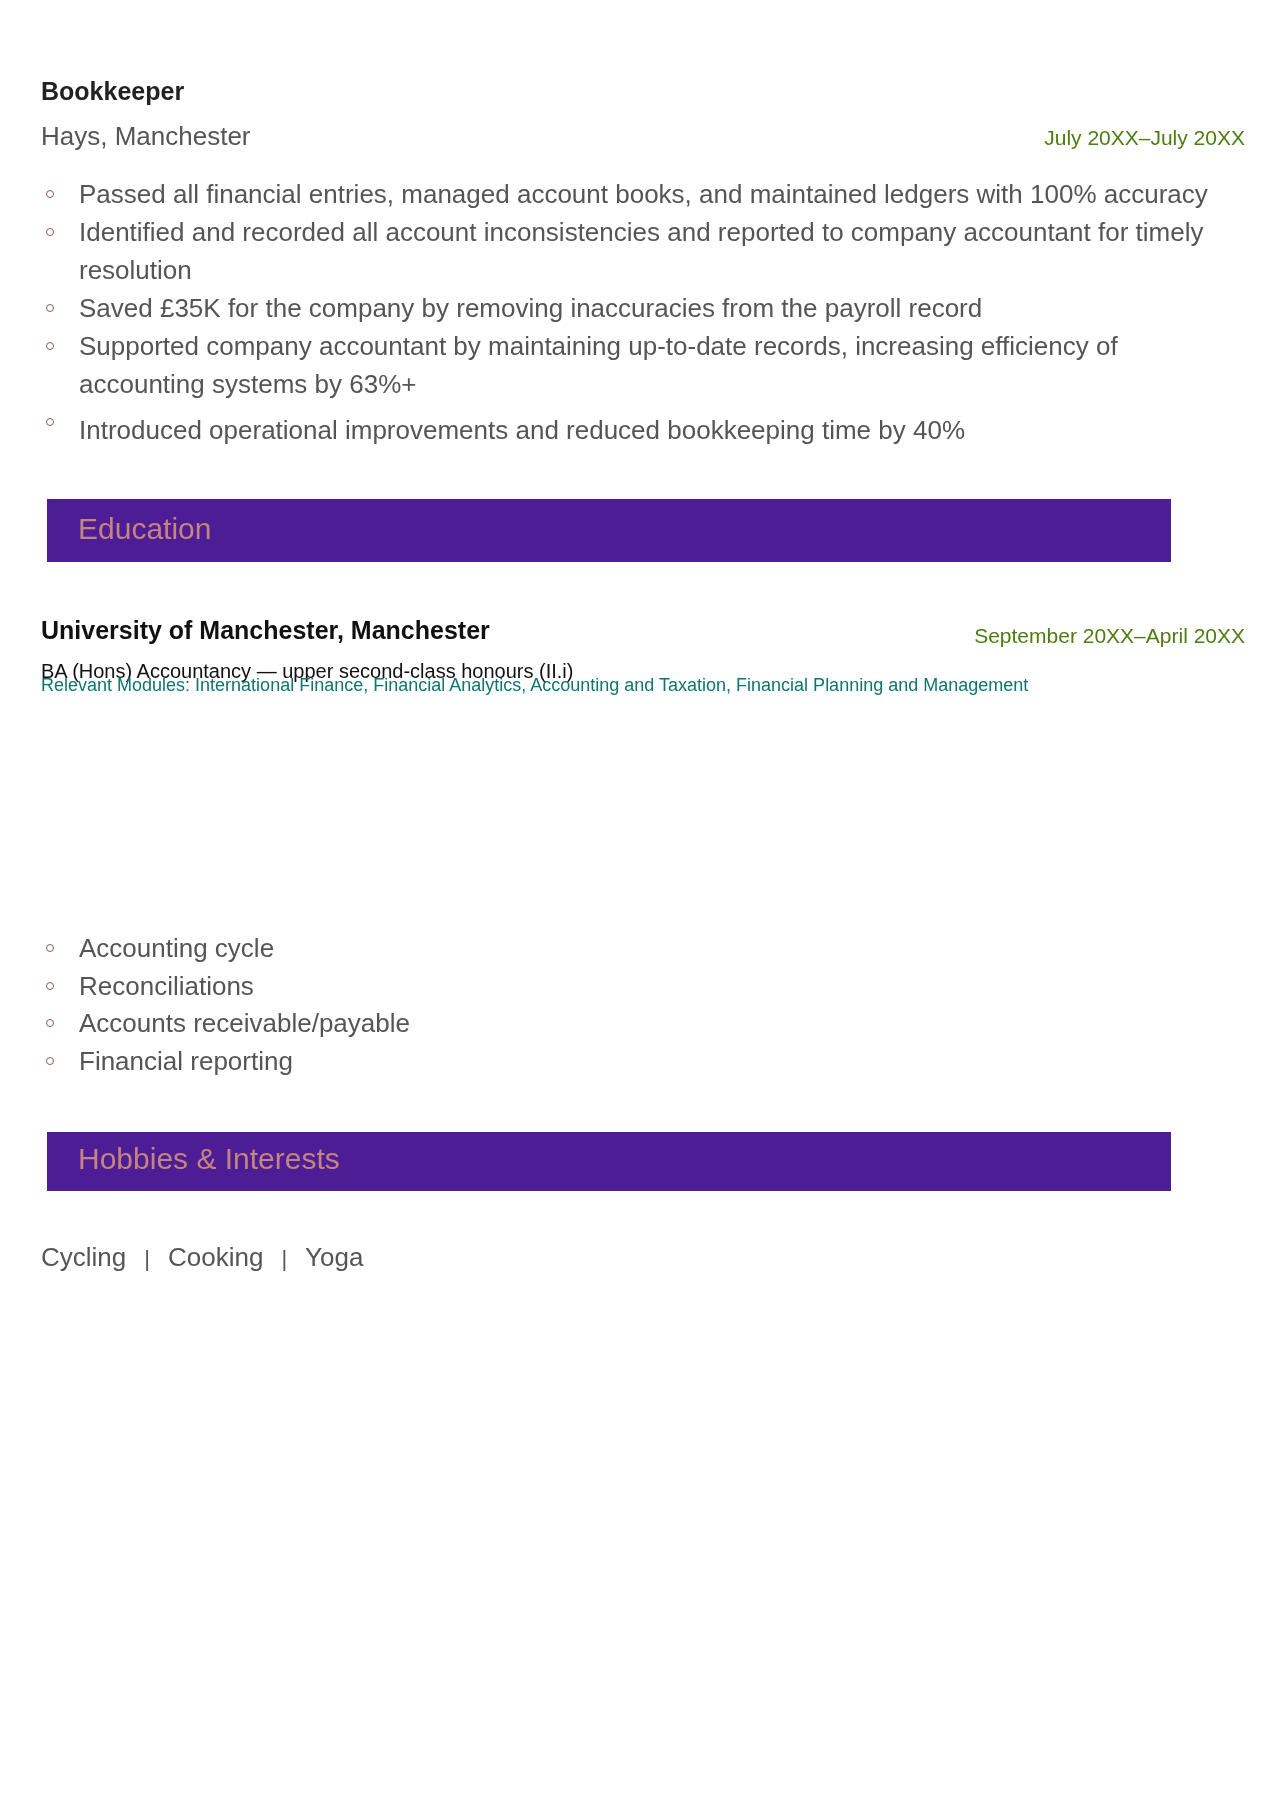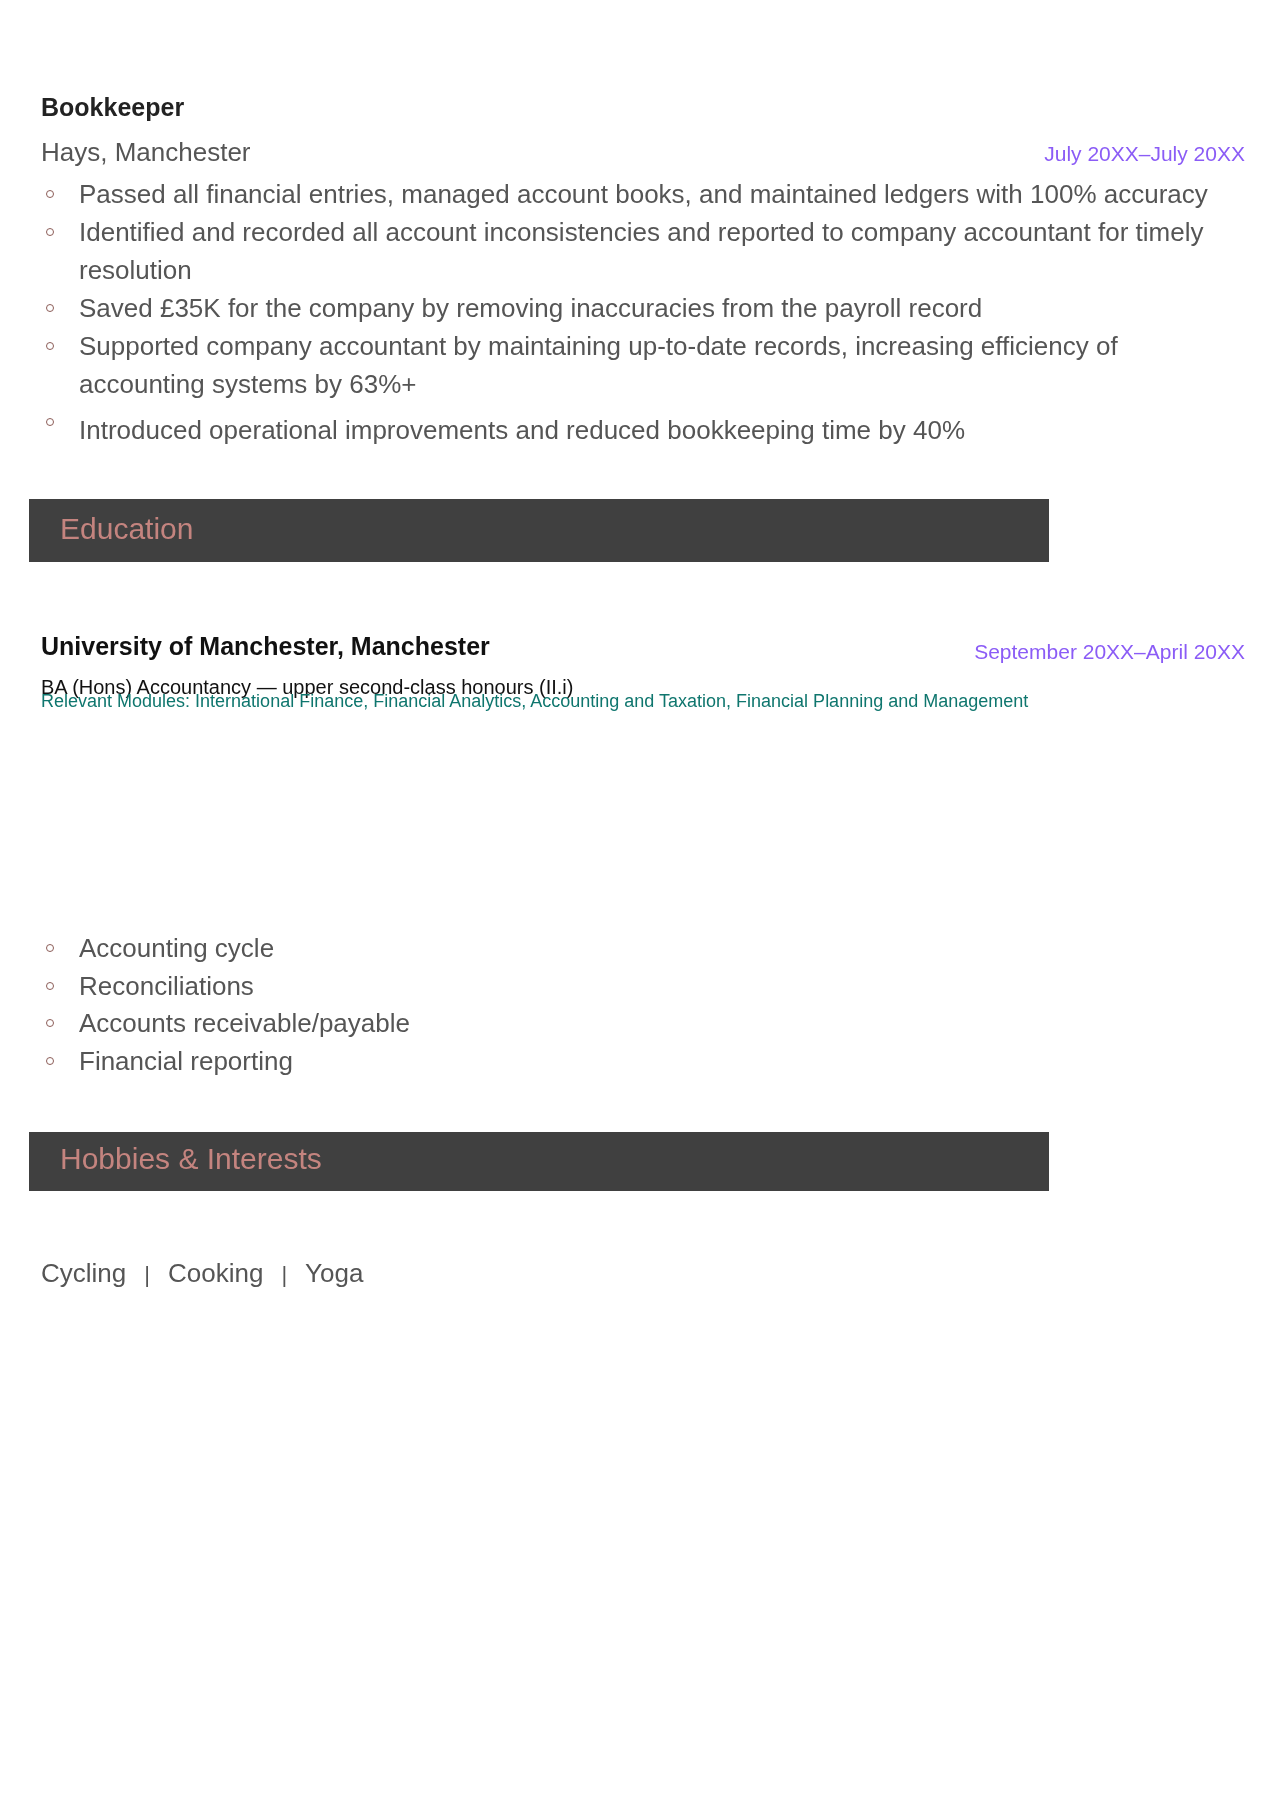--- a/index.html
+++ b/index.html
@@ -15,35 +15,35 @@
       font-family: "Liberation Sans", "DejaVu Sans", sans-serif;
       color: #555555;
     }
     .page {
       position: absolute;
       left: 0;
       top: 0;
       width: 1280px;
       height: 1811px;
     }
-    .abs { position: absolute; white-space: nowrap; margin-top: 16px; }
+    .abs { position: absolute; white-space: nowrap; }
 
     
     .job-title {
       left: 41px; top: 76px;
       font-size: 25px; font-weight: bold; color: #222222;
       line-height: 30px;
     }
     .job-company {
       left: 41px; top: 120px;
       font-size: 26px; color: #555555; line-height: 32px;
     }
     .date {
       right: 35px;
-      font-size: 21px; color: #8b5cf6; line-height: 26px;
+      font-size: 21px; color: #4d7c0f; line-height: 26px;
       text-align: right;
     }
     .job-date { top: 125px; }
 
     .bullets {
       position: absolute;
       left: 0; width: 1280px;
       margin: 0; padding: 0;
       list-style: none;
     }
@@ -66,23 +66,23 @@
       left: 79px;
       font-size: 26px;
       line-height: 38px;
       color: #555555;
       white-space: nowrap;
     }
 
     
     .section-bar {
       position: absolute;
-      left: 29px;
-      width: 1020px;
-      background: #404040;
+      left: 47px;
+      width: 1124px;
+      background: #4c1d95;
     }
     .section-bar .section-title {
       position: absolute;
       left: 31px;
       font-size: 30px;
       color: #c4847f;
       white-space: nowrap;
     }
 
     

